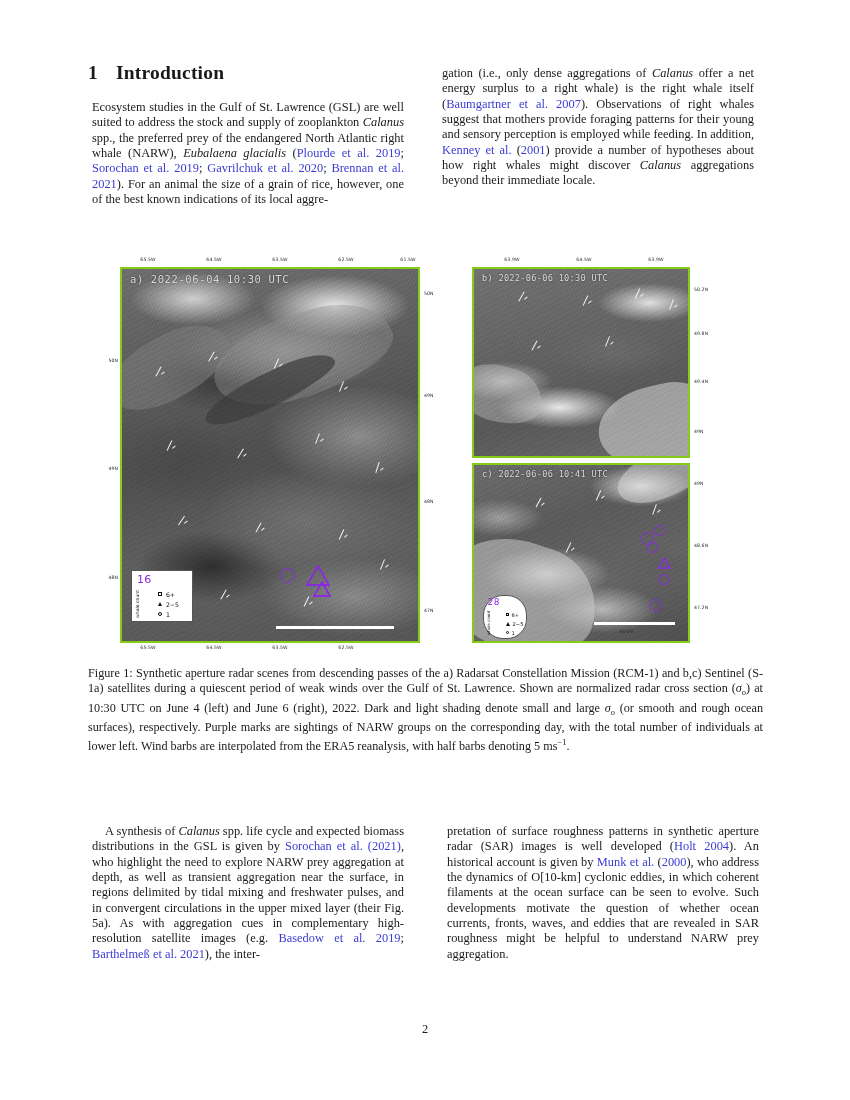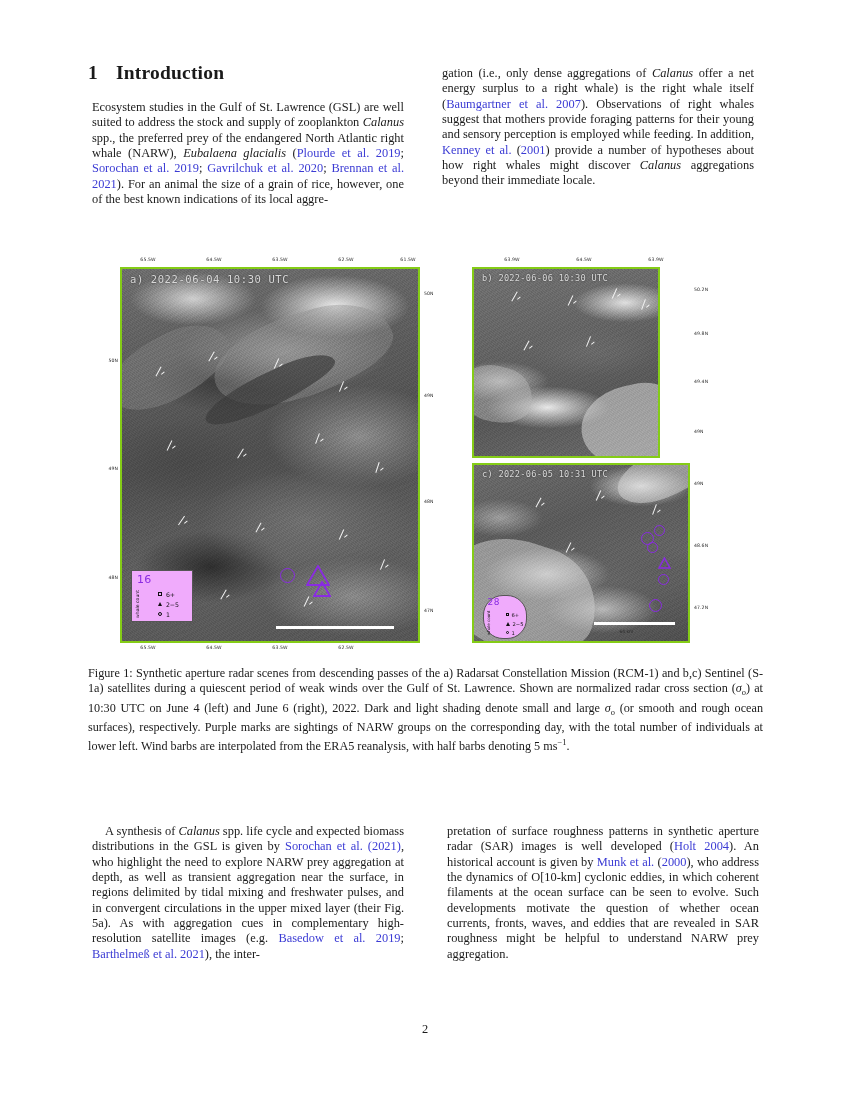--- a/index.html
+++ b/index.html
@@ -63,21 +63,21 @@
     background: #5a5a5a;
   }
   
   #panel-a {
     left: 10px; top: 12px;
     width: 300px; height: 376px;
   }
   
   #panel-b {
     left: 362px; top: 12px;
-    width: 188px; height: 191px;
+    width: 218px; height: 191px;
   }
   
   #panel-c {
     left: 362px; top: 208px;
     width: 218px; height: 180px;
   }
   .panel-label {
     position: absolute;
     left: 8px; top: 4px;
     color: #d8d8d8;
@@ -177,21 +177,21 @@
     border-radius: 50%;
   }
   .tri-outline {
     position: absolute;
     z-index: 11;
   }
 
   
   .legend-box {
     position: absolute;
-    background: #f0abfc;
+    background: #ffffff;
     border: 1px solid #555;
     z-index: 14;
     box-sizing: border-box;
   }
   .legend-total {
     color: #8a2be2;
     font-family: "DejaVu Sans", "Liberation Sans", sans-serif;
     letter-spacing: .4px;
   }
   .legend-vlabel {
@@ -454,21 +454,21 @@
       <div class="tick right" style="left:584px;top:78px;">49.8N</div>
       <div class="tick right" style="left:584px;top:126px;">49.4N</div>
       <div class="tick right" style="left:584px;top:176px;">49N</div>
     </div>
 
     <div class="panel" id="panel-c">
       <div class="sar sar-c"></div>
       <div class="landmass" style="left:-14%;top:44%;width:72%;height:62%;transform:rotate(18deg);background:#cacaca;opacity:.55;"></div>
       <div class="landmass" style="left:66%;top:-8%;width:46%;height:26%;transform:rotate(-22deg);background:#d8d8d8;opacity:.5;"></div>
       <div class="speckle"></div>
-      <div class="panel-label">c) 2022-06-05 10:31 UTC</div>
+      <div class="panel-label">c) 2022-06-06 10:41 UTC</div>
 
       <div class="barb" style="left:30%;top:18%;">
           <div class="shaft" style="transform:rotate(28deg)"></div>
           <div class="half" style="transform:translate(3px,8px) rotate(-40deg)"></div>
         </div>
       <div class="barb" style="left:58%;top:14%;">
           <div class="shaft" style="transform:rotate(24deg)"></div>
           <div class="half" style="transform:translate(3px,8px) rotate(-40deg)"></div>
         </div>
       <div class="barb" style="left:84%;top:22%;">

